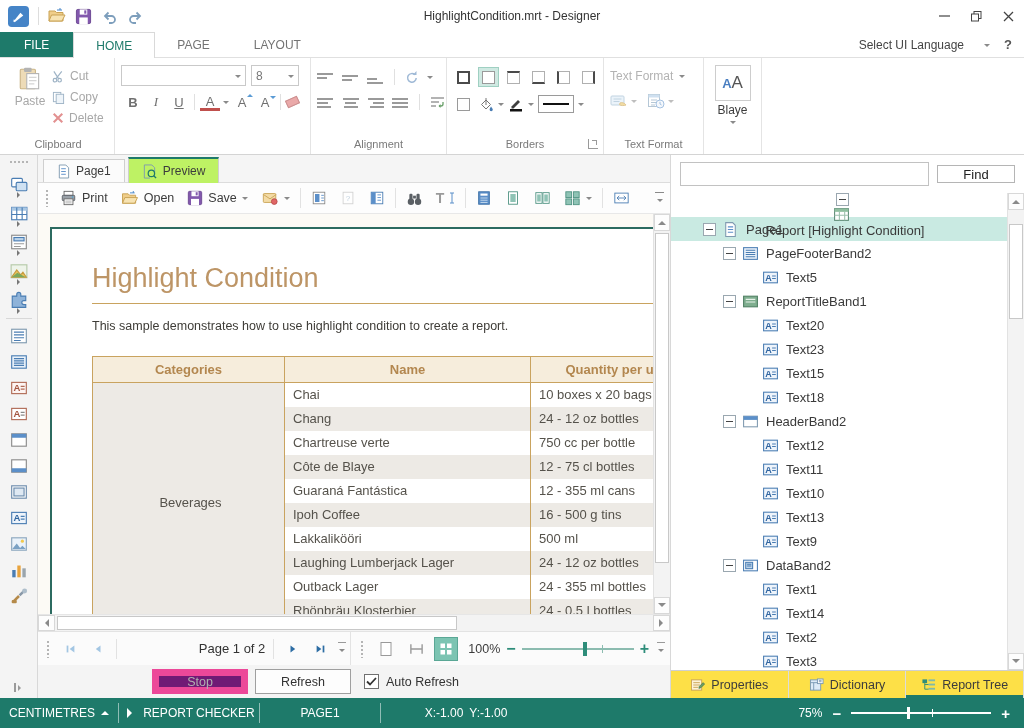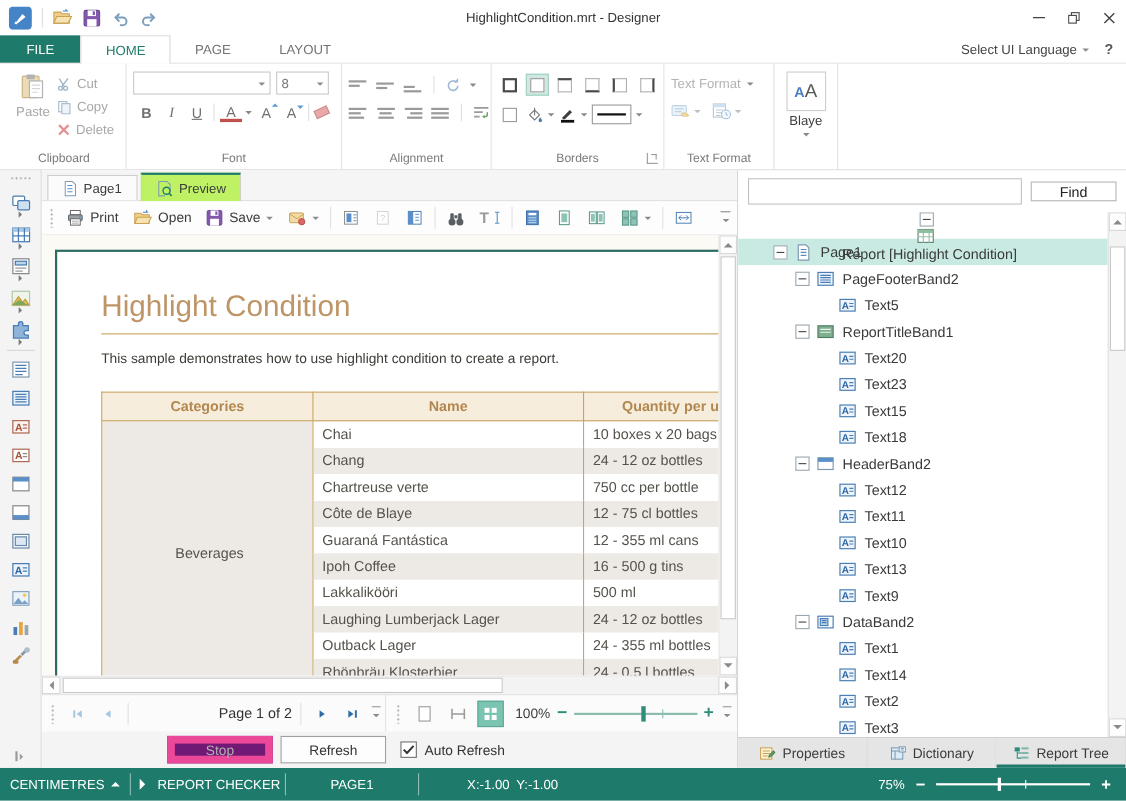--- a/index.html
+++ b/index.html
@@ -14,21 +14,21 @@
   .title-text { position:absolute; left:0; right:0; text-align:center; font-size:12px; color:#333; }
   .winbtns { margin-left:auto; display:flex; z-index:2; }
   .winbtn { width:32px; height:28px; display:flex; align-items:center; justify-content:center; }
 
   
   .menubar { height:26px; display:flex; align-items:stretch; background:#fff; border-bottom:1px solid #e0e0e0; }
   .mtab { display:flex; align-items:center; padding:0 22px; font-size:12px; color:#737373; }
   .mtab.file { background:#1e7a6a; color:#fff; padding:0 24px; }
   .mtab.active { background:#fff; color:#1e7a6a; border:1px solid #d9d9d9; border-bottom:none; margin-bottom:-1px; }
   .menubar-right { margin-left:auto; display:flex; align-items:center; gap:14px; padding-right:12px; font-size:12px; color:#444; }
-  .uilang { display:flex; align-items:center; gap:5px; }
+  .uilang { display:flex; align-items:center; gap:20px; }
   .help-q { font-weight:bold; color:#555; font-size:13px; }
 
   .caret-d { width:0; height:0; border:3.5px solid transparent; border-top-color:#8a8a8a; margin-top:4px; }
 
   
   .ribbon { height:97px; background:#fff; border-bottom:1px solid #d4d4d4; display:flex; padding-left:2px; }
   .rgroup { display:flex; flex-direction:column; border-right:1px solid #e4e4e4; padding:5px 6px 0 6px; }
   .gbody { flex:1; display:flex; }
   .glabel { height:18px; font-size:11px; color:#7a7a7a; text-align:center; line-height:16px; position:relative; }
   .launcher { position:absolute; right:-1px; top:3px; width:10px; height:10px; border-left:1px solid #9a9a9a; border-bottom:1px solid #9a9a9a; }
@@ -173,21 +173,21 @@
   .trow { height:24px; display:flex; align-items:center; font-size:13px; color:#3a3a3a; }
   .trow.sel { background:#c9eae2; }
   .texp { width:13px; height:13px; border:1px solid #9aa7b0; background:#fff; position:relative; margin-right:6px; flex:none; }
   .texp::before { content:""; position:absolute; left:2px; right:2px; top:5px; height:1px; background:#444; }
   .tic { width:17px; height:17px; margin-right:7px; flex:none; }
   .tic svg { width:17px; height:17px; }
   .tscroll { position:absolute; right:0; top:0; bottom:0; width:17px; background:#f3f3f3; border-left:1px solid #e2e2e2; display:flex; flex-direction:column; }
   .tthumb { position:absolute; left:1px; right:1px; top:14px; height:95px; background:#fff; border:1px solid #c8c8c8; }
 
   .paneltabs { height:28px; border-top:1px solid #cfcfcf; display:flex; flex:none; }
-  .ptab { flex:1; display:flex; align-items:center; justify-content:center; gap:6px; font-size:12.5px; color:#3c3c3c; border-right:1px solid #dcdcdc; position:relative; background:#e5e5e5; }
+  .ptab { flex:1; display:flex; align-items:center; justify-content:center; gap:6px; font-size:12.5px; color:#3c3c3c; border-right:1px solid #dcdcdc; position:relative; background:#fde047; }
   .ptab.active { font-weight:normal; }
   .ptab.active::after { content:""; position:absolute; left:0; right:0; bottom:0; height:3px; background:#1e7a6a; }
 
   
   .statusbar { height:30px; background:#1e7a6a; color:#fff; display:flex; align-items:center; font-size:12px; }
   .sitem { display:flex; align-items:center; justify-content:center; gap:6px; height:100%; }
   .ssep { width:1px; height:20px; background:rgba(255,255,255,.5); }
   .tri-up-w { width:0;height:0;border:4px solid transparent;border-bottom-color:#fff;margin-bottom:4px; }
   .tri-r-w { width:0;height:0;border:5px solid transparent;border-left-color:#fff;margin-left:4px; }
   .sb-right { margin-left:auto; display:flex; align-items:center; gap:10px; padding-right:14px; }
@@ -335,21 +335,20 @@
           <span class="vline"></span>
           <span class="fbtn fcolor">A</span>
           <span class="caret-d"></span>
           <span class="fbtn fgrow">A</span>
           <span class="fbtn fshrink">A</span>
           <span class="vline"></span>
           <span class="eraser"></span>
         </div>
       </div>
     </div>
-    <div class="glabel">Font</div>
   </div>
 
   <div class="rgroup" style="width:136px">
     <div class="gbody">
       <div class="align-col">
         <div class="align-row">
           <span class="alico va-top">
               <i></i>
               <i></i>
             </span>

